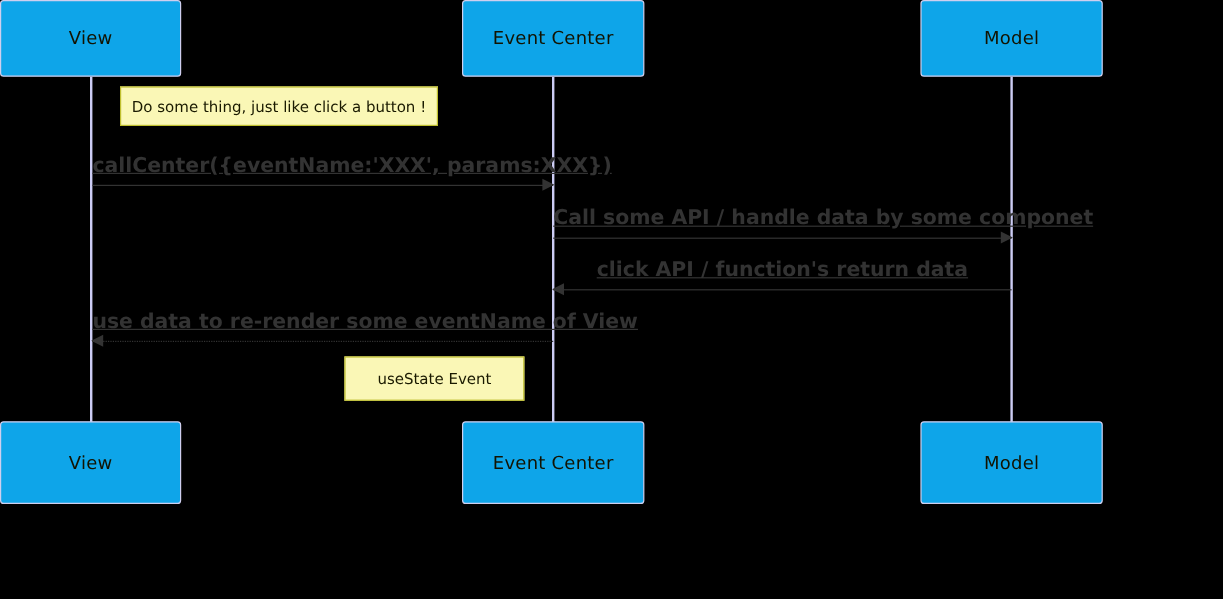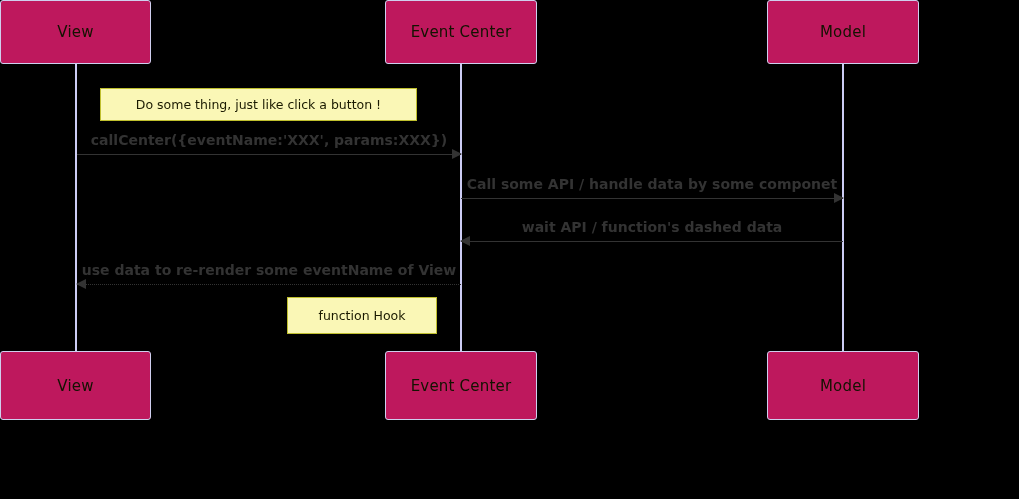--- a/index.html
+++ b/index.html
@@ -16,21 +16,21 @@
   #diagram {
     position: relative;
     width: 1019px;
     height: 499px;
     background: #000000;
   }
   
   .actor-box {
     position: absolute;
     box-sizing: border-box;
-    background: #be185d;
+    background: #0ea5e9;
     border: 1px solid #CFCFEF;
     border-radius: 3px;
     display: flex;
     align-items: center;
     justify-content: center;
     color: #131300;
     font-size: 15px;
     font-family: "DejaVu Sans", sans-serif;
     letter-spacing: 0.2px;
   }
@@ -87,24 +87,25 @@
     left: -1px;
     border-right: 10px solid #333333;
   }
   .msg-label {
     position: absolute;
     left: 0;
     width: 100%;
     bottom: 6px;
     text-align: center;
     color: #333333;
-    font-size: 14px;
+    font-size: 17px;
     font-family: "DejaVu Sans", sans-serif;
     font-weight: 700;
     white-space: nowrap;
+    text-decoration: underline;
   }
 </style>
 </head>
 <body>
 
 <div id="diagram">
 
   
   <div class="lifeline" style="left:75px; top:64px; height:288px;"></div>
   <div class="lifeline" style="left:460px; top:64px; height:288px;"></div>
@@ -115,55 +116,55 @@
     <span>View</span>
   </div>
   <div class="actor-box" style="left:385px; top:0px; width:152px; height:64px;">
     <span>Event Center</span>
   </div>
   <div class="actor-box" style="left:767px; top:0px; width:152px; height:64px;">
     <span>Model</span>
   </div>
 
   
-  <div class="note-box" style="left:100px; top:88px; width:317px; height:33px;">
+  <div class="note-box" style="left:100px; top:72px; width:265px; height:33px;">
     <span>Do some thing, just like click a button !</span>
   </div>
 
   
   <div class="msg" style="left:77px; top:154px; width:384px;">
     <div class="msg-label">callCenter({eventName:'XXX', params:XXX})</div>
     <div class="msg-line"></div>
     <div class="arrowhead right"></div>
   </div>
 
   
   <div class="msg" style="left:461px; top:198px; width:382px;">
     <div class="msg-label">Call some API / handle data by some componet</div>
     <div class="msg-line"></div>
     <div class="arrowhead right"></div>
   </div>
 
   
   <div class="msg" style="left:461px; top:241px; width:382px;">
-    <div class="msg-label">wait API / function's dashed data</div>
+    <div class="msg-label">click API / function's return data</div>
     <div class="msg-line"></div>
     <div class="arrowhead left"></div>
   </div>
 
    View (dashed) ===== --&gt;
   <div class="msg" style="left:77px; top:284px; width:384px;">
     <div class="msg-label">use data to re-render some eventName of View</div>
     <div class="msg-line dashed"></div>
     <div class="arrowhead left"></div>
   </div>
 
   
   <div class="note-box" style="left:287px; top:297px; width:150px; height:37px;">
-    <span>function Hook</span>
+    <span>useState Event</span>
   </div>
 
   
   <div class="actor-box" style="left:0px; top:351px; width:151px; height:69px;">
     <span>View</span>
   </div>
   <div class="actor-box" style="left:385px; top:351px; width:152px; height:69px;">
     <span>Event Center</span>
   </div>
   <div class="actor-box" style="left:767px; top:351px; width:152px; height:69px;">

